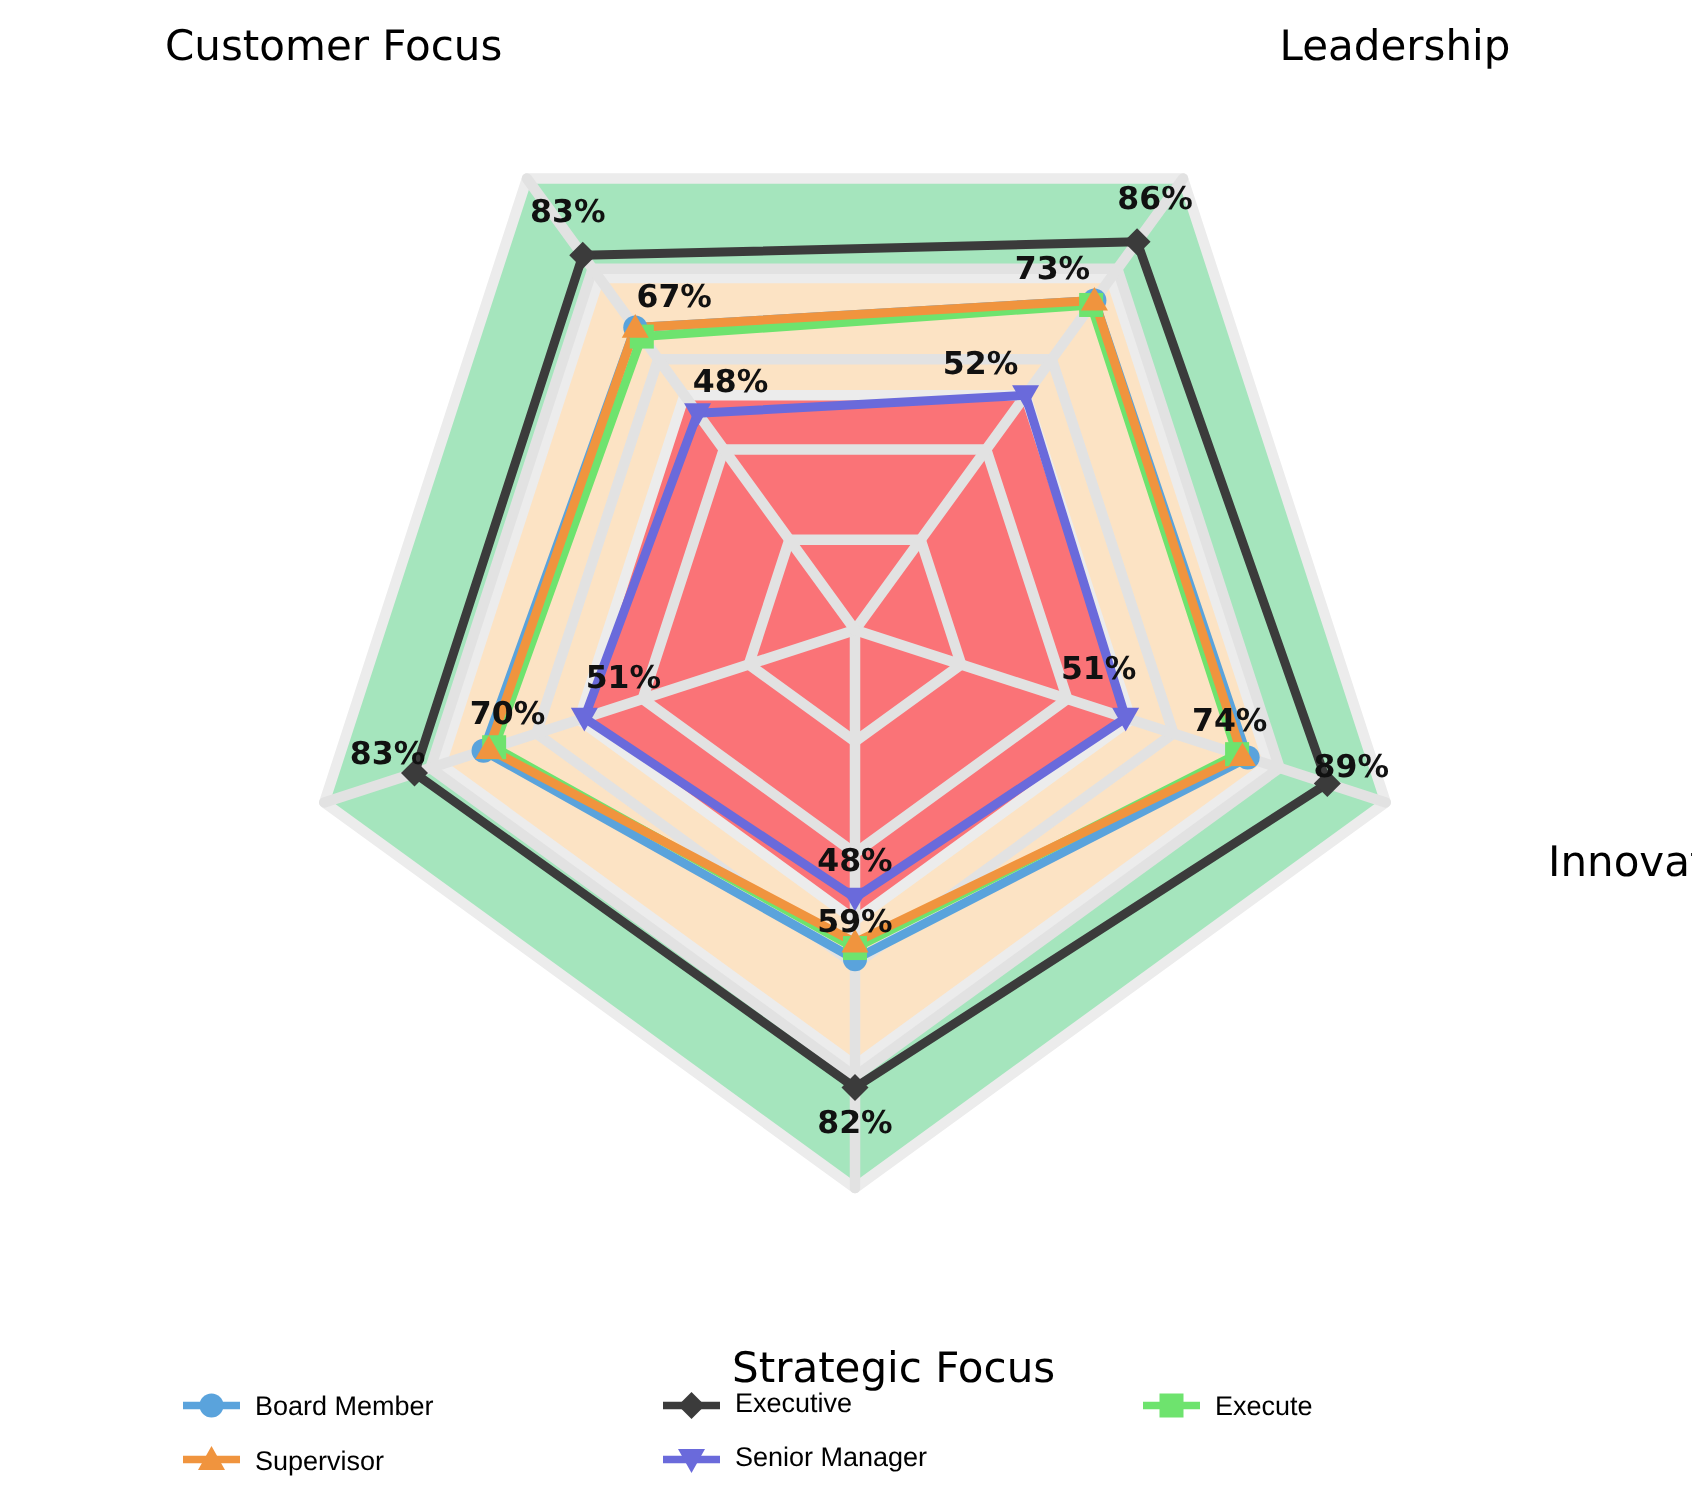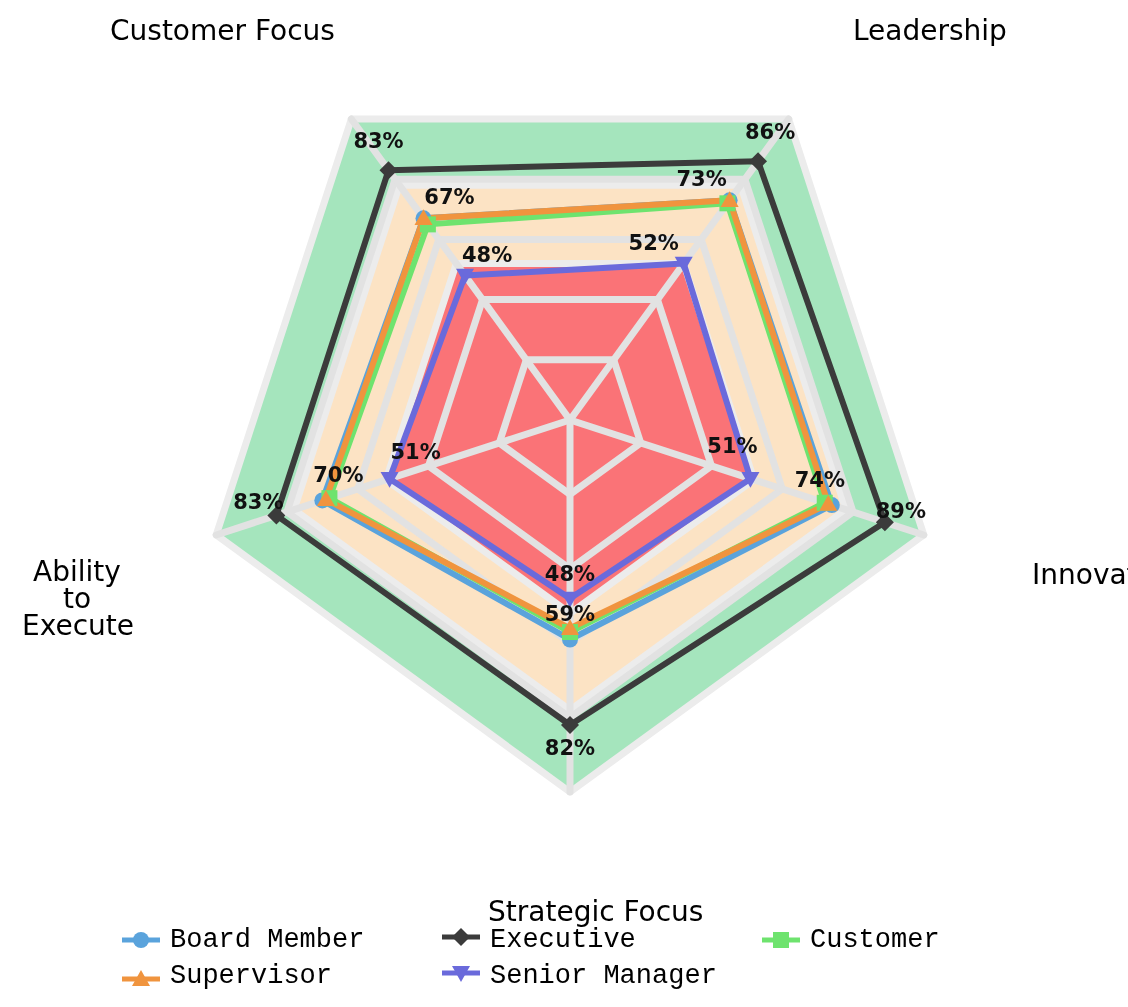--- a/index.html
+++ b/index.html
@@ -1,21 +1,21 @@
 <!DOCTYPE html>
 <html><head>
 <meta charset="utf-8">
 <style>
   html,body{margin:0;padding:0;background:#ffffff;}
   body{width:1128px;height:1007px;overflow:hidden;font-family:"DejaVu Sans",sans-serif;}
   #root{position:relative;width:1128px;height:1007px;background:#fff;}
   svg{display:block;}
   .axis-label{font-family:"DejaVu Sans",sans-serif;font-size:28px;fill:#1a1a1a;}
   .val-label{font-family:"DejaVu Sans",sans-serif;font-size:21px;font-weight:bold;fill:#111111;}
-  .legend-text{font-family:Liberation Mono, monospace;font-size:27px;fill:#1d1d1d;}
+  .legend-text{font-family:Liberation Sans, sans-serif;font-size:18px;fill:#1d1d1d;}
 </style>
 </head>
 <body>
 
 <div id="root">
   <svg id="chart" width="1128" height="1007" viewBox="0 0 1128 1007">
     <g id="bands-group">
         <polygon points="788.66,119.05 923.79,534.95 570.00,792.00 216.21,534.95 351.34,119.05" fill="#A5E5BD" stroke="#ECECEC" stroke-width="7" stroke-linejoin="round"></polygon>
         <polygon points="740.55,185.26 845.96,509.66 570.00,710.16 294.04,509.66 399.45,185.26" fill="#FCE3C4" stroke="#ECECEC" stroke-width="7" stroke-linejoin="round"></polygon>
         <polygon points="683.70,263.50 753.97,479.78 570.00,613.44 386.03,479.78 456.30,263.50" fill="#FA7377" stroke="#ECECEC" stroke-width="7" stroke-linejoin="round"></polygon>
@@ -83,25 +83,20 @@
         <text x="378.5154255021761" y="148.20791281679124" text-anchor="middle" class="val-label">83%</text>
         <text x="449.50040371862406" y="204.3606043219881" text-anchor="middle" class="val-label">67%</text>
         <text x="487.04506535065605" y="261.5419254844094" text-anchor="middle" class="val-label">48%</text>
       </g>
   </svg>
 
   <div style="position:absolute;left:110px;top:14px;" class="axis-label">Customer Focus</div>
   <div style="position:absolute;left:853px;top:14px;" class="axis-label">Leadership</div>
   <div style="position:absolute;left:1032px;top:558px;" class="axis-label">Innovation</div>
   <div style="position:absolute;left:488px;top:895px;" class="axis-label">Strategic Focus</div>
-  <div style="position:absolute;left:22px;top:558px;width:110px;text-align:center;line-height:27px;">
-    <div class="axis-label">Ability</div>
-    <div class="axis-label">to</div>
-    <div class="axis-label">Execute</div>
-  </div>
 
   <div id="legend" style="position: absolute; left: 120px; top: 925px; width: 940px; height: 80px;">
       <div style="position: absolute; left: 0px; top: 0px; display: flex; align-items: center; gap: 8px;">
         <svg width="42" height="24">
           <line x1="2" y1="12" x2="40" y2="12" stroke="#5AA3DC" stroke-width="5"></line>
           <circle cx="21" cy="12" r="8" fill="#5AA3DC"></circle>
         </svg>
         <span class="legend-text">Board Member</span>
       </div>
       <div style="position: absolute; left: 320px; top: 0px; display: flex; gap: 8px;">
@@ -109,21 +104,21 @@
           <line x1="2" y1="12" x2="40" y2="12" stroke="#3B3B3B" stroke-width="5"></line>
           <polygon points="21,3 30,12 21,21 12,12" fill="#3B3B3B"></polygon>
         </svg>
         <span class="legend-text">Executive</span>
       </div>
       <div style="position: absolute; left: 640px; top: 0px; display: flex; align-items: center; gap: 8px;">
         <svg width="42" height="24">
           <line x1="2" y1="12" x2="40" y2="12" stroke="#6EE36E" stroke-width="5"></line>
           <rect x="13" y="4" width="16" height="16" fill="#6EE36E"></rect>
         </svg>
-        <span class="legend-text">Customer</span>
+        <span class="legend-text">Execute</span>
       </div>
       <div style="position: absolute; left: 0px; top: 36px; display: flex; align-items: flex-end; gap: 8px;">
         <svg width="42" height="24">
           <line x1="2" y1="12" x2="40" y2="12" stroke="#F0943E" stroke-width="5"></line>
           <polygon points="21,3 30,19 12,19" fill="#F0943E"></polygon>
         </svg>
         <span class="legend-text">Supervisor</span>
       </div>
       <div style="position: absolute; left: 320px; top: 36px; display: flex; gap: 8px;">
         <svg width="42" height="24">

